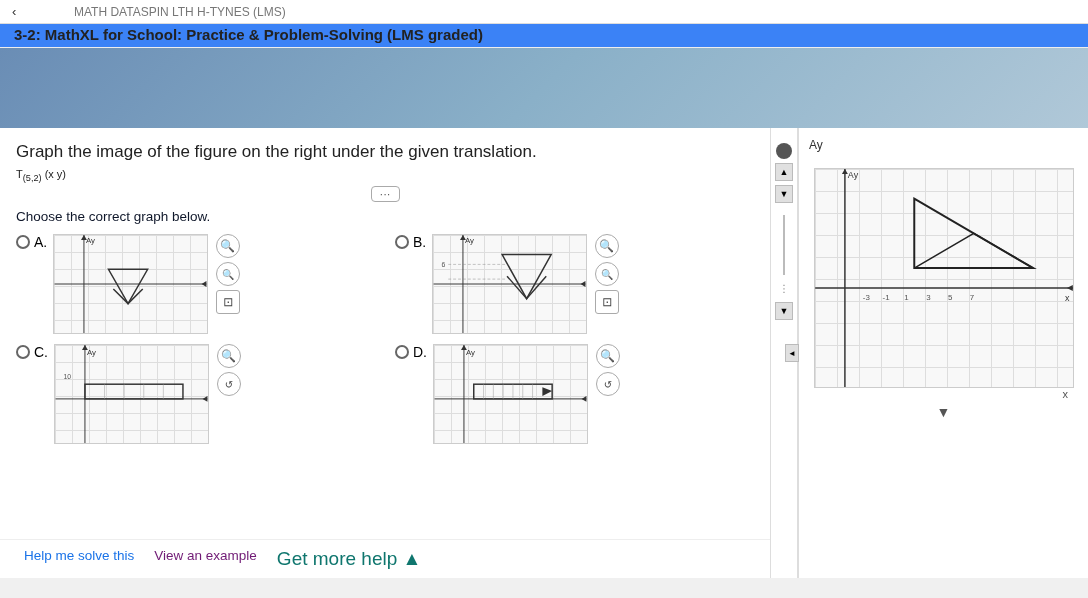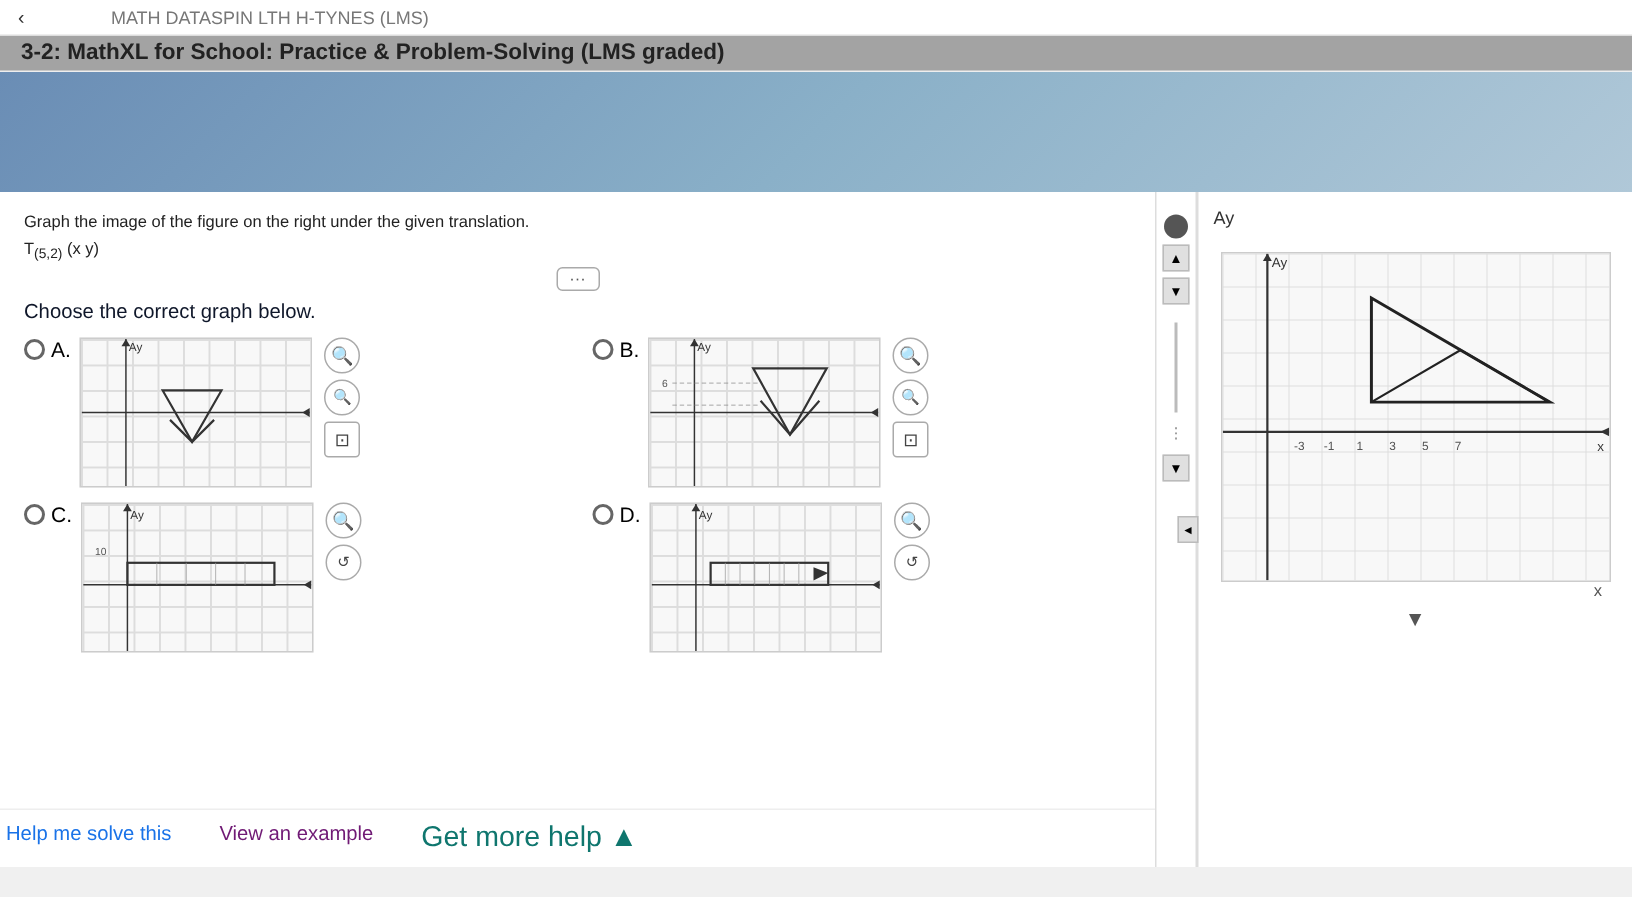--- a/index.html
+++ b/index.html
@@ -29,21 +29,21 @@
       height: 80px;
     }
 
     .left-panel {
       flex: 1;
       padding: 14px 16px 8px 16px;
       overflow: hidden;
     }
 
     .question-text {
-      font-size: 11px;
+      font-size: 17px;
       color: #222;
       margin-bottom: 6px;
     }
 
     .translation-text {
       font-size: 11px;
       color: #222;
       margin-bottom: 4px;
     }
 
@@ -180,21 +180,21 @@
       gap: 4px;
     }
   </style>
 </head>
 <body>
 
 <div class="top-bar">
   <span class="back-arrow">‹</span>
   <span style="color:#777; font-size:12px;margin-left:48px;">MATH DATASPIN LTH H-TYNES (LMS)</span>
 </div>
-<div style="background:#a3a3a3; padding: 2px 14px 4px 14px; border-bottom:1px solid #eee;">
+<div style="background:#3b82f6; padding: 2px 14px 4px 14px; border-bottom:1px solid #eee;">
   <span style="font-size:15px; font-weight:600; color:#222;">3-2: MathXL for School: Practice &amp; Problem-Solving (LMS graded)</span>
 </div>
 
 <div class="header-banner"></div>
 
 <div style="display:flex; background:#fff; height: 450px; position:relative;">
 
   <div class="left-panel" style="position:relative; padding-bottom:40px;">
 
     <div class="question-text">Graph the image of the figure on the right under the given translation.</div>
@@ -336,21 +336,21 @@
             <div class="graph-controls">
               <button class="icon-btn">🔍</button>
               <button class="icon-btn" style="font-size:10px;">↺</button>
             </div>
           </div>
         </div>
       </div>
 
     </div>
 
-    <div style="position:absolute; bottom:0; left:0; display:flex; gap:32px; padding:8px 4px; border-top:1px solid #eee; background:#fff; width:100%;">
+    <div style="position:absolute; bottom:0; left:0; display:flex; gap:20px; padding:8px 24px; border-top:1px solid #eee; background:#fff; width:100%;">
       <a class="bottom-link" style="color:#1a73e8; font-size:13.5px; cursor:pointer; text-decoration:none;">Help me solve this</a>
       <a class="bottom-link" style="color:#701a75; font-size:13.5px; cursor:pointer; text-decoration:none;">View an example</a>
       <a class="bottom-link" style="color:#0f766e; font-size:19px; cursor:pointer; text-decoration:none;text-align:center;">Get more help ▲</a>
     </div>
 
   </div>
 
   <div style="width:28px; display:flex; flex-direction:column; align-items:center; justify-content:flex-start; padding-top:15px; gap:4px; background:#fff; border-left:1px solid #ddd; border-right:1px solid #ddd;">
     <div style="width:16px; height:16px; border-radius:50%; background:#555; display:flex; align-items:center; justify-content:center;"></div>
     <button style="width:18px; height:18px; background:#e0e0e0; border:1px solid #bbb; font-size:9px; cursor:pointer; display:flex; align-items:center; justify-content:center;">▲</button>

